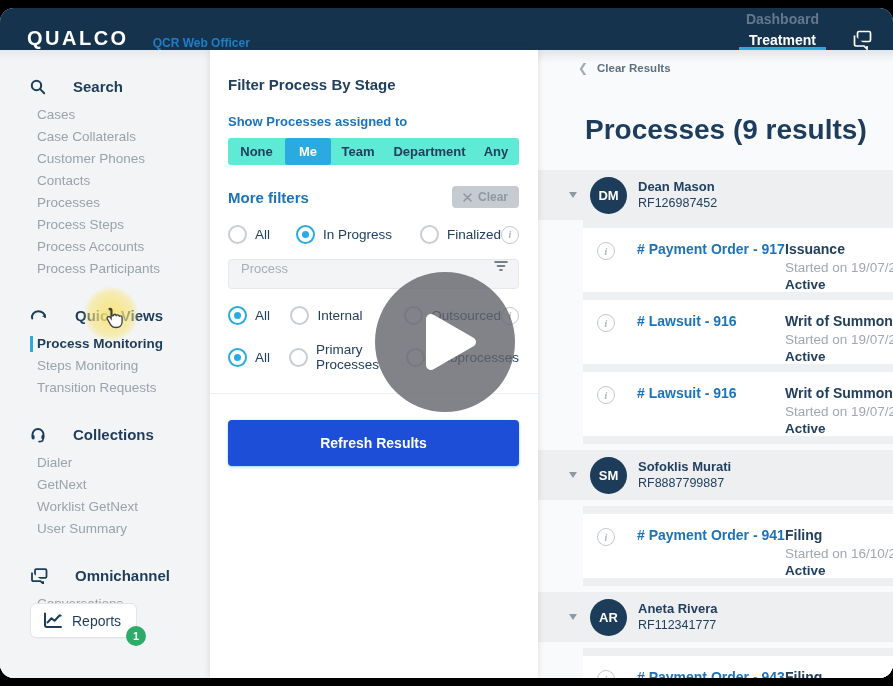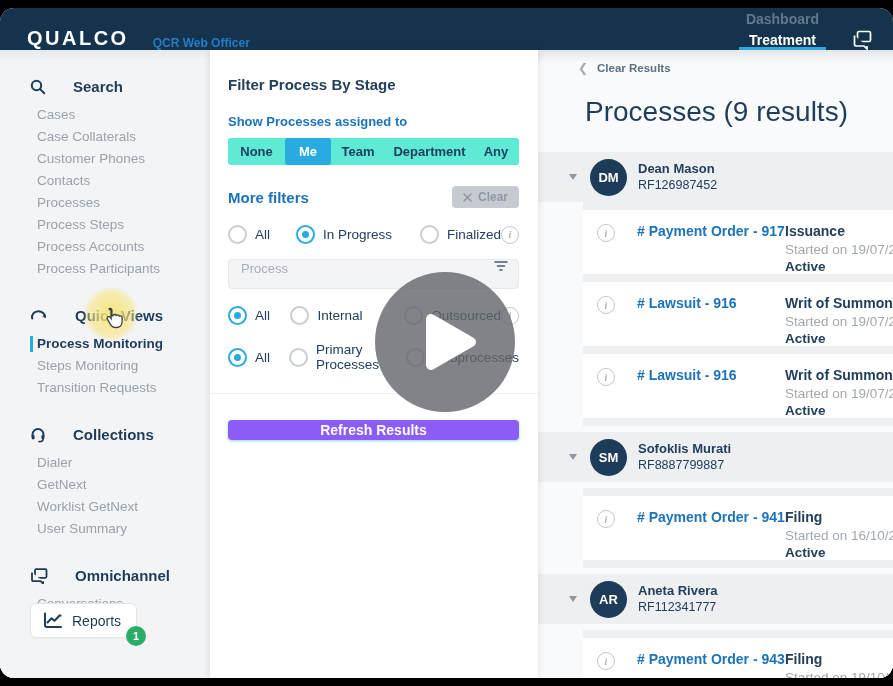--- a/index.html
+++ b/index.html
@@ -60,30 +60,30 @@
   .radio-label{font-size:13.5px;color:#22405e;}
   .info-icon{width:16px;height:16px;border-radius:50%;border:1.5px solid #c2c8cf;color:#aeb5bd;font-size:10px;font-weight:700;
     display:flex;align-items:center;justify-content:center;flex:none;margin-left:auto;cursor:pointer;font-family:"Liberation Serif",serif;font-style:italic;}
   .info-icon::after{content:"i";}
   .process-input-wrap{margin-top:15px;height:30px;background:#f3f4f6;border:1px solid #e6e8eb;border-radius:4px;
     display:flex;align-items:flex-start;padding:0 10px;box-sizing:border-box;}
   .process-input-wrap input{border:none;background:transparent;outline:none;flex:1;font-size:13px;color:#44566a;
     font-family:"Liberation Sans",sans-serif;}
   .process-input-wrap input::placeholder{color:#a6aeb6;}
   .fp-divider{border-top:1px solid #edeff1;margin:21px -19px 0 -18px;}
-  .refresh-btn{margin-top:26px;width:100%;height:20px;background:#8b5cf6;border:none;border-radius:4px;color:#fff;
+  .refresh-btn{margin-top:26px;width:100%;height:46px;background:#1d4ed8;border:none;border-radius:4px;color:#fff;
     font-size:14px;font-weight:700;cursor:pointer;box-shadow:0 1px 3px rgba(41,171,226,.5);font-family:"Liberation Sans",sans-serif;}
 
   
   .results{flex:1;background:#f9fafb;position:relative;overflow:hidden;
     background-image:linear-gradient(#e3e6e9,#f9fafb 13px);}
   .back-link{position:absolute;left:40px;top:11px;display:flex;align-items:center;gap:9px;font-size:11.5px;font-weight:600;
     color:#5d6f80;cursor:pointer;}
   .back-chev{color:#a3aab2;font-size:12px;}
-  .results-heading{margin:46px 0 0 47px;font-size:28px;font-weight:400;color:#1e3d5c;}
+  .results-heading{margin:64px 0 0 47px;font-size:28px;font-weight:700;color:#1e3d5c;}
   .results-list{margin-top:24px;}
   .person-row{height:50px;background:#edeff1;display:flex;align-items:center;padding-left:31px;cursor:pointer;}
   .tri-down{width:0;height:0;border-left:4.5px solid transparent;border-right:4.5px solid transparent;border-top:6px solid #8d99a4;flex:none;}
   .avatar{width:37px;height:37px;border-radius:50%;background:#1d3c59;color:#fff;font-size:13px;font-weight:700;
     display:flex;align-items:center;justify-content:center;margin-left:13px;flex:none;}
   .person-meta{margin-left:11px;line-height:16px;}
   .person-name{font-size:13px;font-weight:600;color:#22405e;}
   .person-ref{font-size:12.5px;color:#22405e;}
   .card-stack{margin-left:45px;background:#edeff1;padding:8px 0;display:grid;row-gap:8px;}
   .pcard{background:#fff;height:64px;display:flex;padding:13px 0 0 14px;box-sizing:border-box;}

